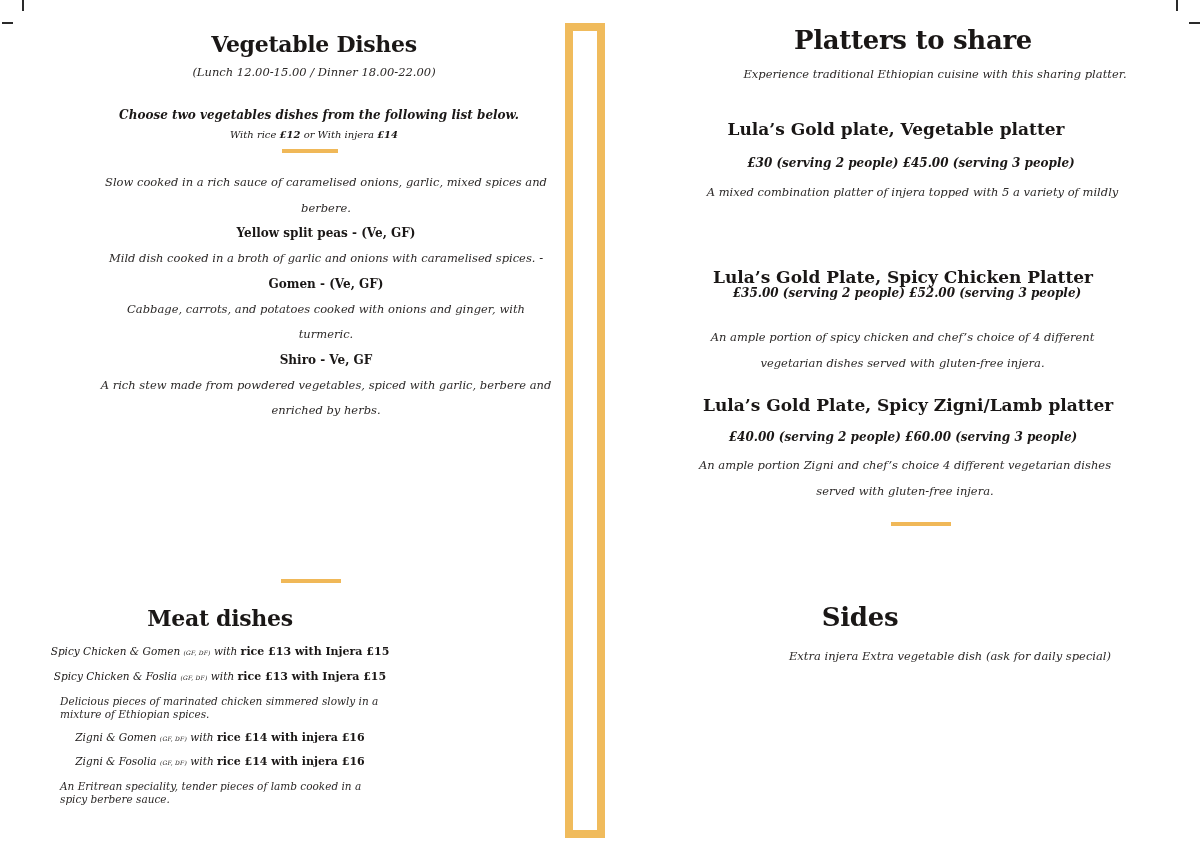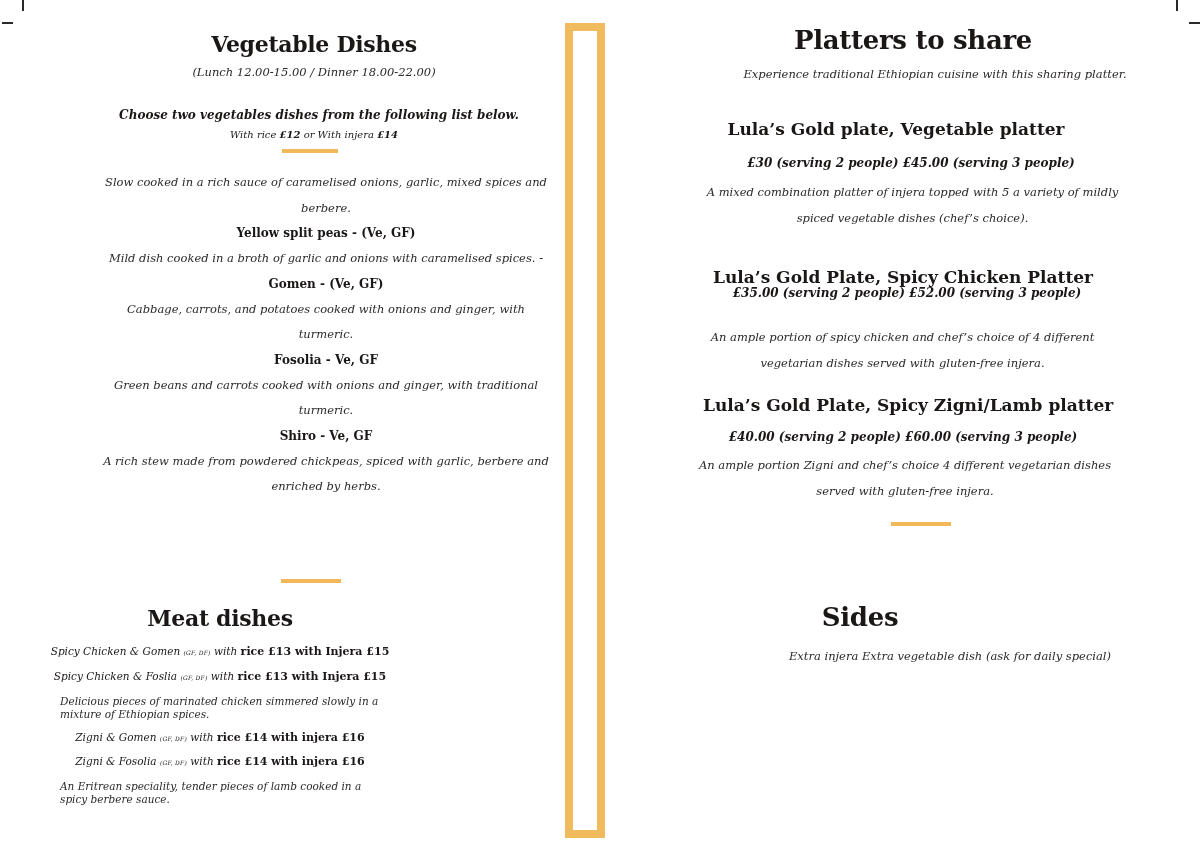--- a/index.html
+++ b/index.html
@@ -153,26 +153,22 @@
   </div>
   <div>
     <div class="veg-name">Yellow split peas - (Ve, GF)</div>
     <div class="veg-desc">Mild dish cooked in a broth of garlic and onions with caramelised spices. -</div>
   </div>
   <div>
     <div class="veg-name">Gomen - (Ve, GF)</div>
     <div class="veg-desc">Cabbage, carrots, and potatoes cooked with onions and ginger, with turmeric.</div>
   </div>
   <div>
-    <div class="veg-name">Fosolia - Ve, GF</div>
-    <div class="veg-desc">Green beans and carrots cooked with onions and ginger, with traditional turmeric.</div>
-  </div>
-  <div>
     <div class="veg-name">Shiro - Ve, GF</div>
-    <div class="veg-desc">A rich stew made from powdered chickpeas, spiced with garlic, berbere and enriched by herbs.</div>
+    <div class="veg-desc">A rich stew made from powdered vegetables, spiced with garlic, berbere and enriched by herbs.</div>
   </div>
   <div>
   </div>
 </div>
 <div class="gold-bar" style="left:281px;top:579px;width:60px;"></div>
 
 <div class="abs center h1" style="left:60px;width:320px;top:605px;">Meat dishes</div>
 
 <div class="meat-line" style="top:645px;">
   <span class="it">Spicy Chicken &amp; Gomen</span>
@@ -202,21 +198,20 @@
 </div>
 <div class="meat-desc" style="top:780px;">An Eritrean speciality, tender pieces of lamb cooked in a spicy berbere sauce.</div>
 
 <div class="abs center h1 h1-lg" style="left:713px;width:400px;top:25px;">Platters to share</div>
 <div class="abs center italic-note" style="left:700px;width:470px;top:67px;">Experience traditional Ethiopian cuisine with this sharing platter.</div>
 
 <div class="plat-title" style="left:696px;width:400px;top:119px;">Lula’s Gold plate, Vegetable platter</div>
 <div class="plat-price" style="left:711px;width:400px;top:156px;">£30 (serving 2 people) £45.00 (serving 3 people)</div>
 <div class="plat-desc" style="left:690px;width:445px;top:179px;">
   <div>A mixed combination platter of injera topped with 5 a variety of mildly</div>
-  <div>spiced vegetable dishes (chef’s choice).</div>
 </div>
 
 <div class="plat-title" style="left:703px;width:400px;top:267px;">Lula’s Gold Plate, Spicy Chicken Platter</div>
 <div class="plat-price" style="left:707px;width:400px;top:286px;">£35.00 (serving 2 people) £52.00 (serving 3 people)</div>
 <div class="plat-desc" style="left:690px;width:425px;top:324px;">
   <div>An ample portion of spicy chicken and chef’s choice of 4 different</div>
   <div>vegetarian dishes served with gluten-free injera.</div>
 </div>
 
 <div class="plat-title" style="left:703px;width:400px;top:395px;">Lula’s Gold Plate, Spicy Zigni/Lamb platter</div>

